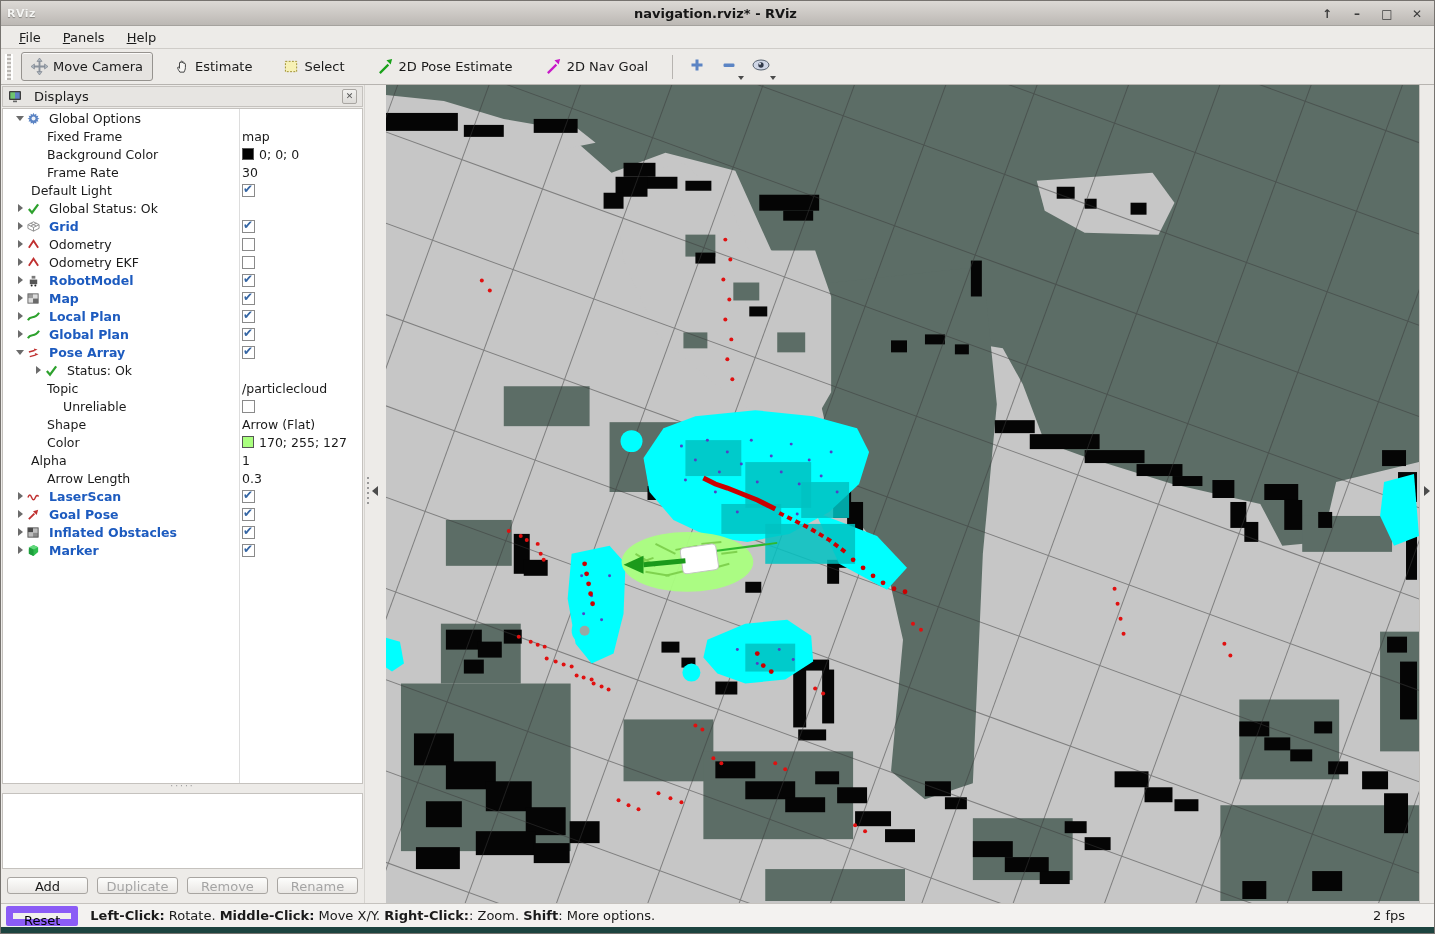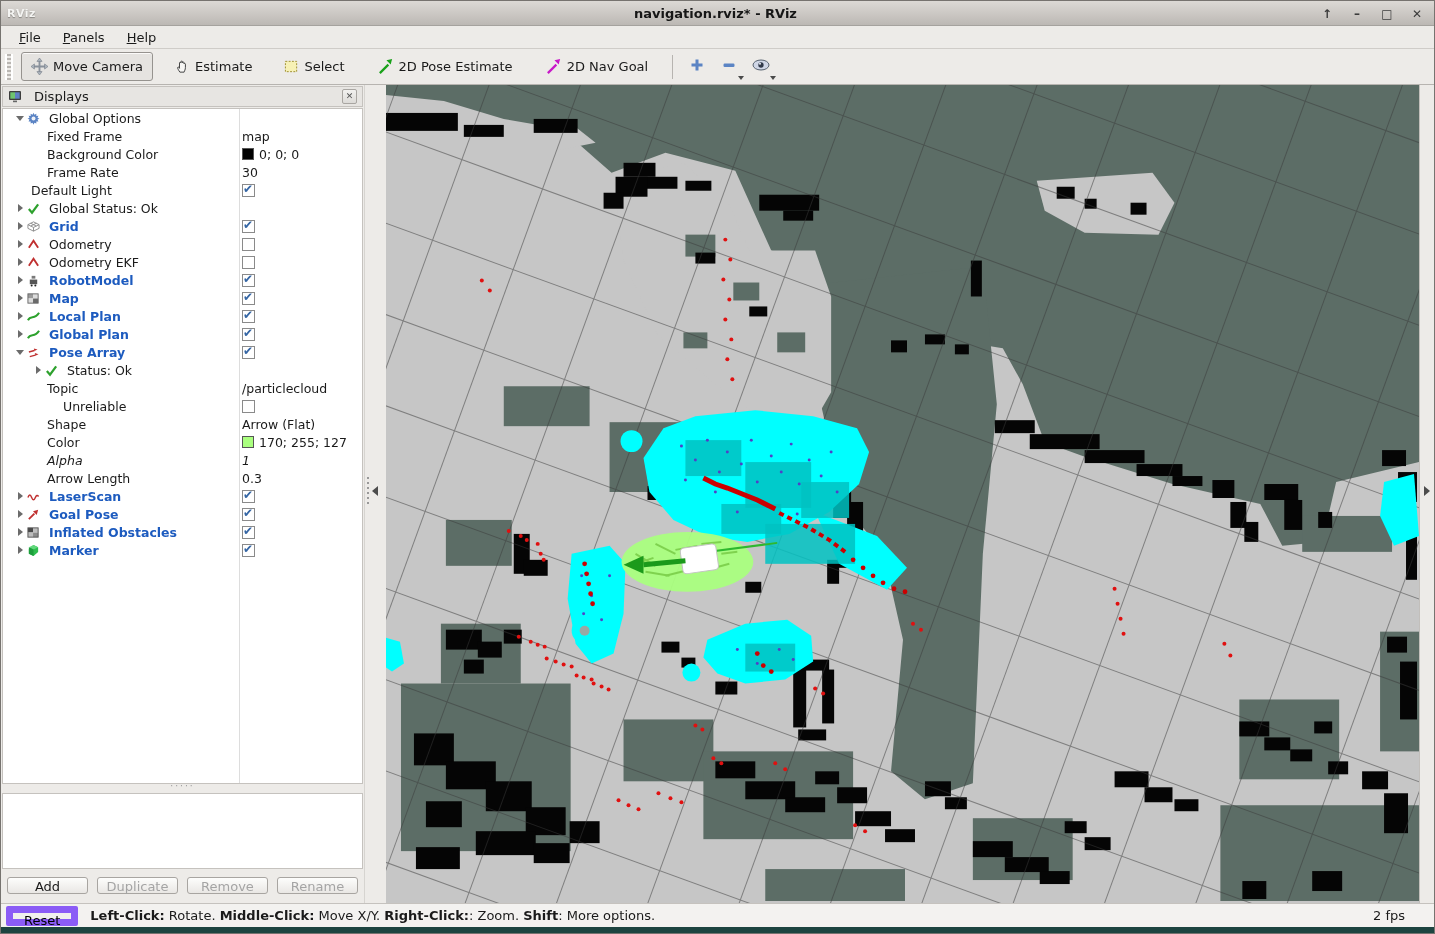--- a/index.html
+++ b/index.html
@@ -374,21 +374,21 @@
             </span>
           </div>
           <div class="trow" style="padding-left: 28px;">
             <span class="exp"></span>
             <span class="tlabel">Color</span>
             <span class="tval">
               <span class="swatch" style="background: rgb(170, 255, 127);"></span>
               <span>170; 255; 127</span>
             </span>
           </div>
-          <div class="trow" style="padding-left: 28px; font-style: italic;">
+          <div class="trow" style="padding-left: 12px;">
             <span class="exp"></span>
             <span class="tlabel">Alpha</span>
             <span class="tval">
               <span>1</span>
             </span>
           </div>
           <div class="trow" style="padding-left: 28px;">
             <span class="exp"></span>
             <span class="tlabel">Arrow Length</span>
             <span class="tval">

